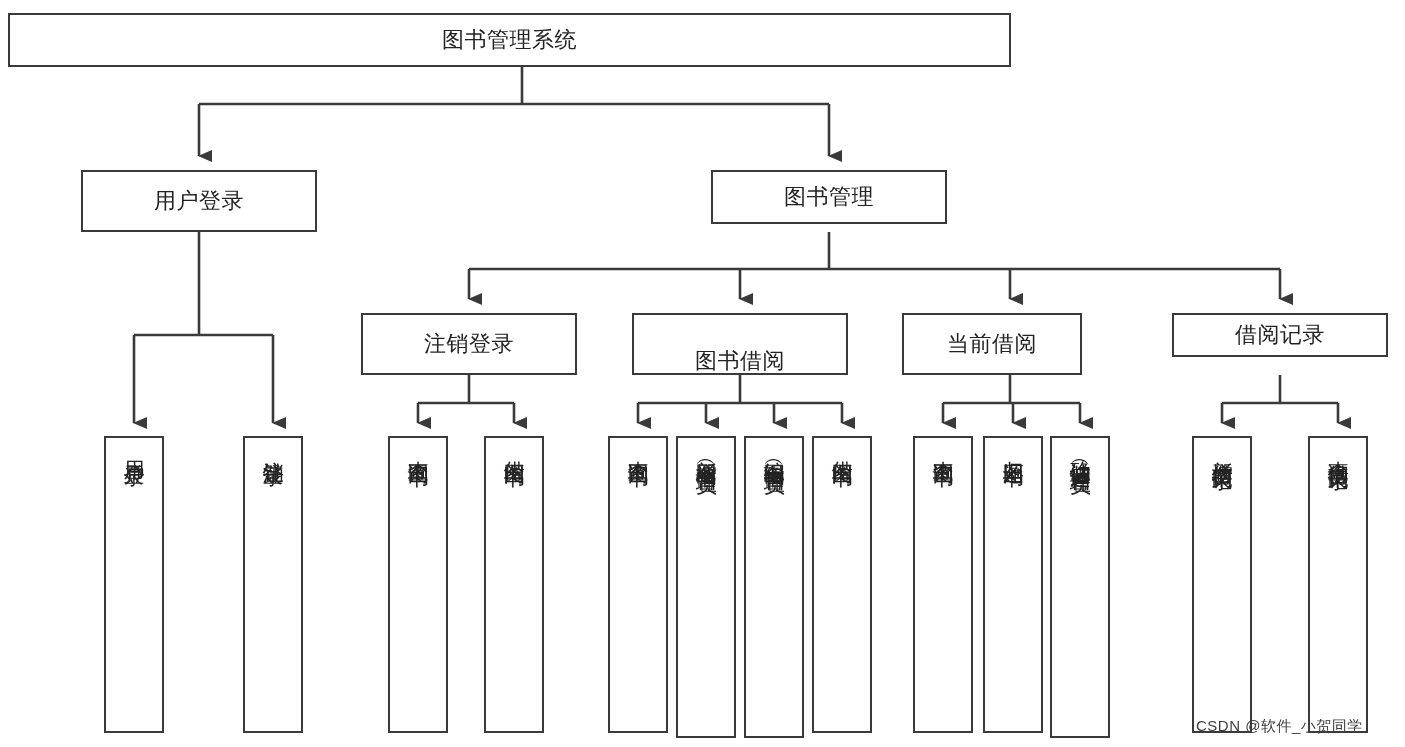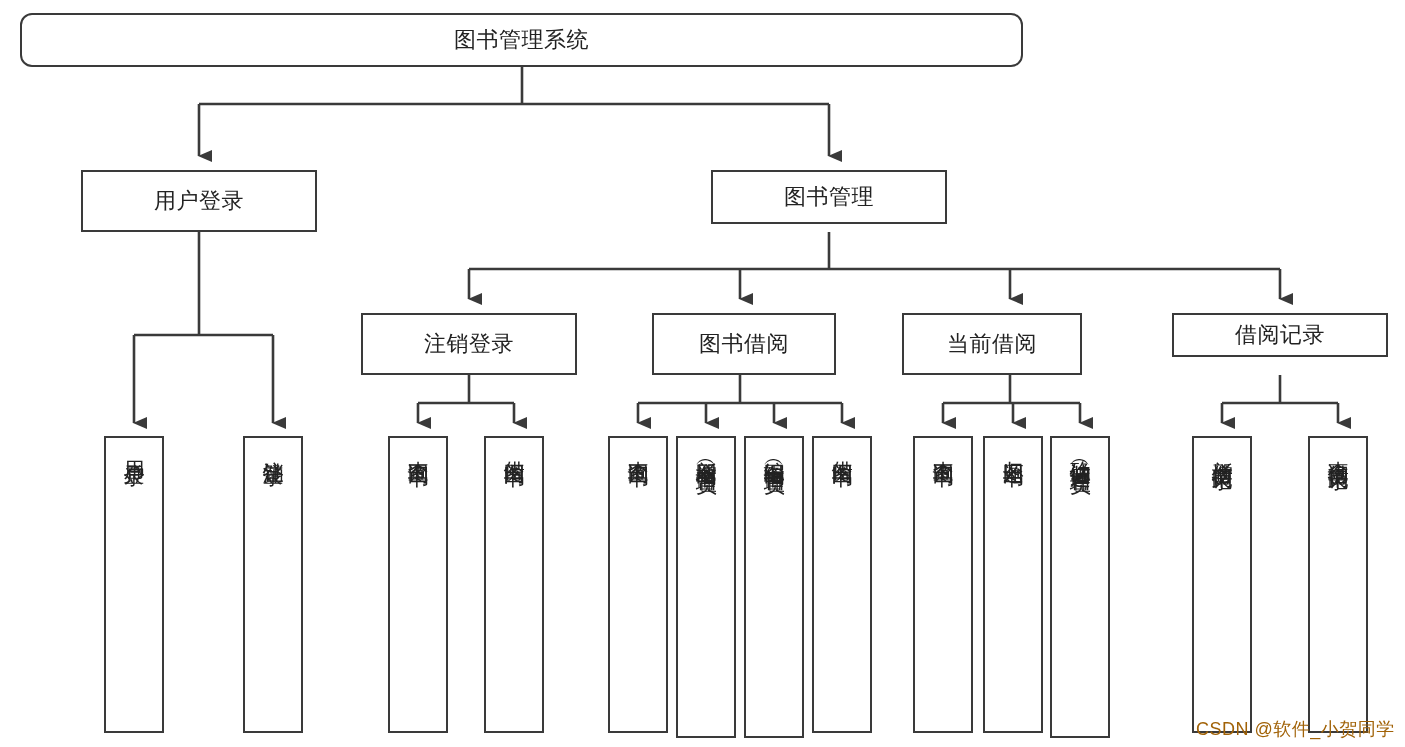--- a/index.html
+++ b/index.html
@@ -58,22 +58,22 @@
   .node.v .node-label {
     writing-mode: vertical-rl;
     text-orientation: upright;
     font-size: 21px;
     line-height: 1.06;
     letter-spacing: 2px;
     white-space: nowrap;
   }
   .watermark {
     position: absolute;
-    font-size: 18px;
-    color: #a16207;
+    font-size: 15px;
+    color: #404040;
     white-space: nowrap;
     letter-spacing: 0.5px;
   }
 </style>
 </head>
 <body>
 
 <div id="canvas">
 
   <svg id="edges" viewBox="0 0 1405 747" xmlns="http://www.w3.org/2000/svg">
@@ -119,37 +119,37 @@
       <path d="M 1013 403 L 1013 423" marker-end="url(#arrow)"></path>
       <path d="M 1080 403 L 1080 423" marker-end="url(#arrow)"></path>
 
       <path d="M 1280 375 L 1280 403"></path>
       <path d="M 1222 403 L 1338 403"></path>
       <path d="M 1222 403 L 1222 423" marker-end="url(#arrow)"></path>
       <path d="M 1338 403 L 1338 423" marker-end="url(#arrow)"></path>
     </g>
   </svg>
 
-  <div class="node h root" style="left:20px; top:13px; width:1003px; height:54px;border-radius:12px;">
+  <div class="node h root" style="left:8px; top:13px; width:1003px; height:54px;">
     <span class="node-label">图书管理系统</span>
   </div>
 
   <div class="node h" style="left:81px; top:170px; width:236px; height:62px;">
     <span class="node-label">用户登录</span>
   </div>
 
   <div class="node h" style="left:711px; top:170px; width:236px; height:54px;">
     <span class="node-label">图书管理</span>
   </div>
 
   <div class="node h" style="left:361px; top:313px; width:216px; height:62px;">
     <span class="node-label">注销登录</span>
   </div>
 
-  <div class="node h" style="left:652px; top:313px; width:184px; height:62px;">
+  <div class="node h" style="left:632px; top:313px; width:216px; height:62px;align-items:flex-end;">
     <span class="node-label">图书借阅</span>
   </div>
 
   <div class="node h" style="left:902px; top:313px; width:180px; height:62px;">
     <span class="node-label">当前借阅</span>
   </div>
 
   <div class="node h" style="left:1172px; top:313px; width:216px; height:44px;">
     <span class="node-label">借阅记录</span>
   </div>

